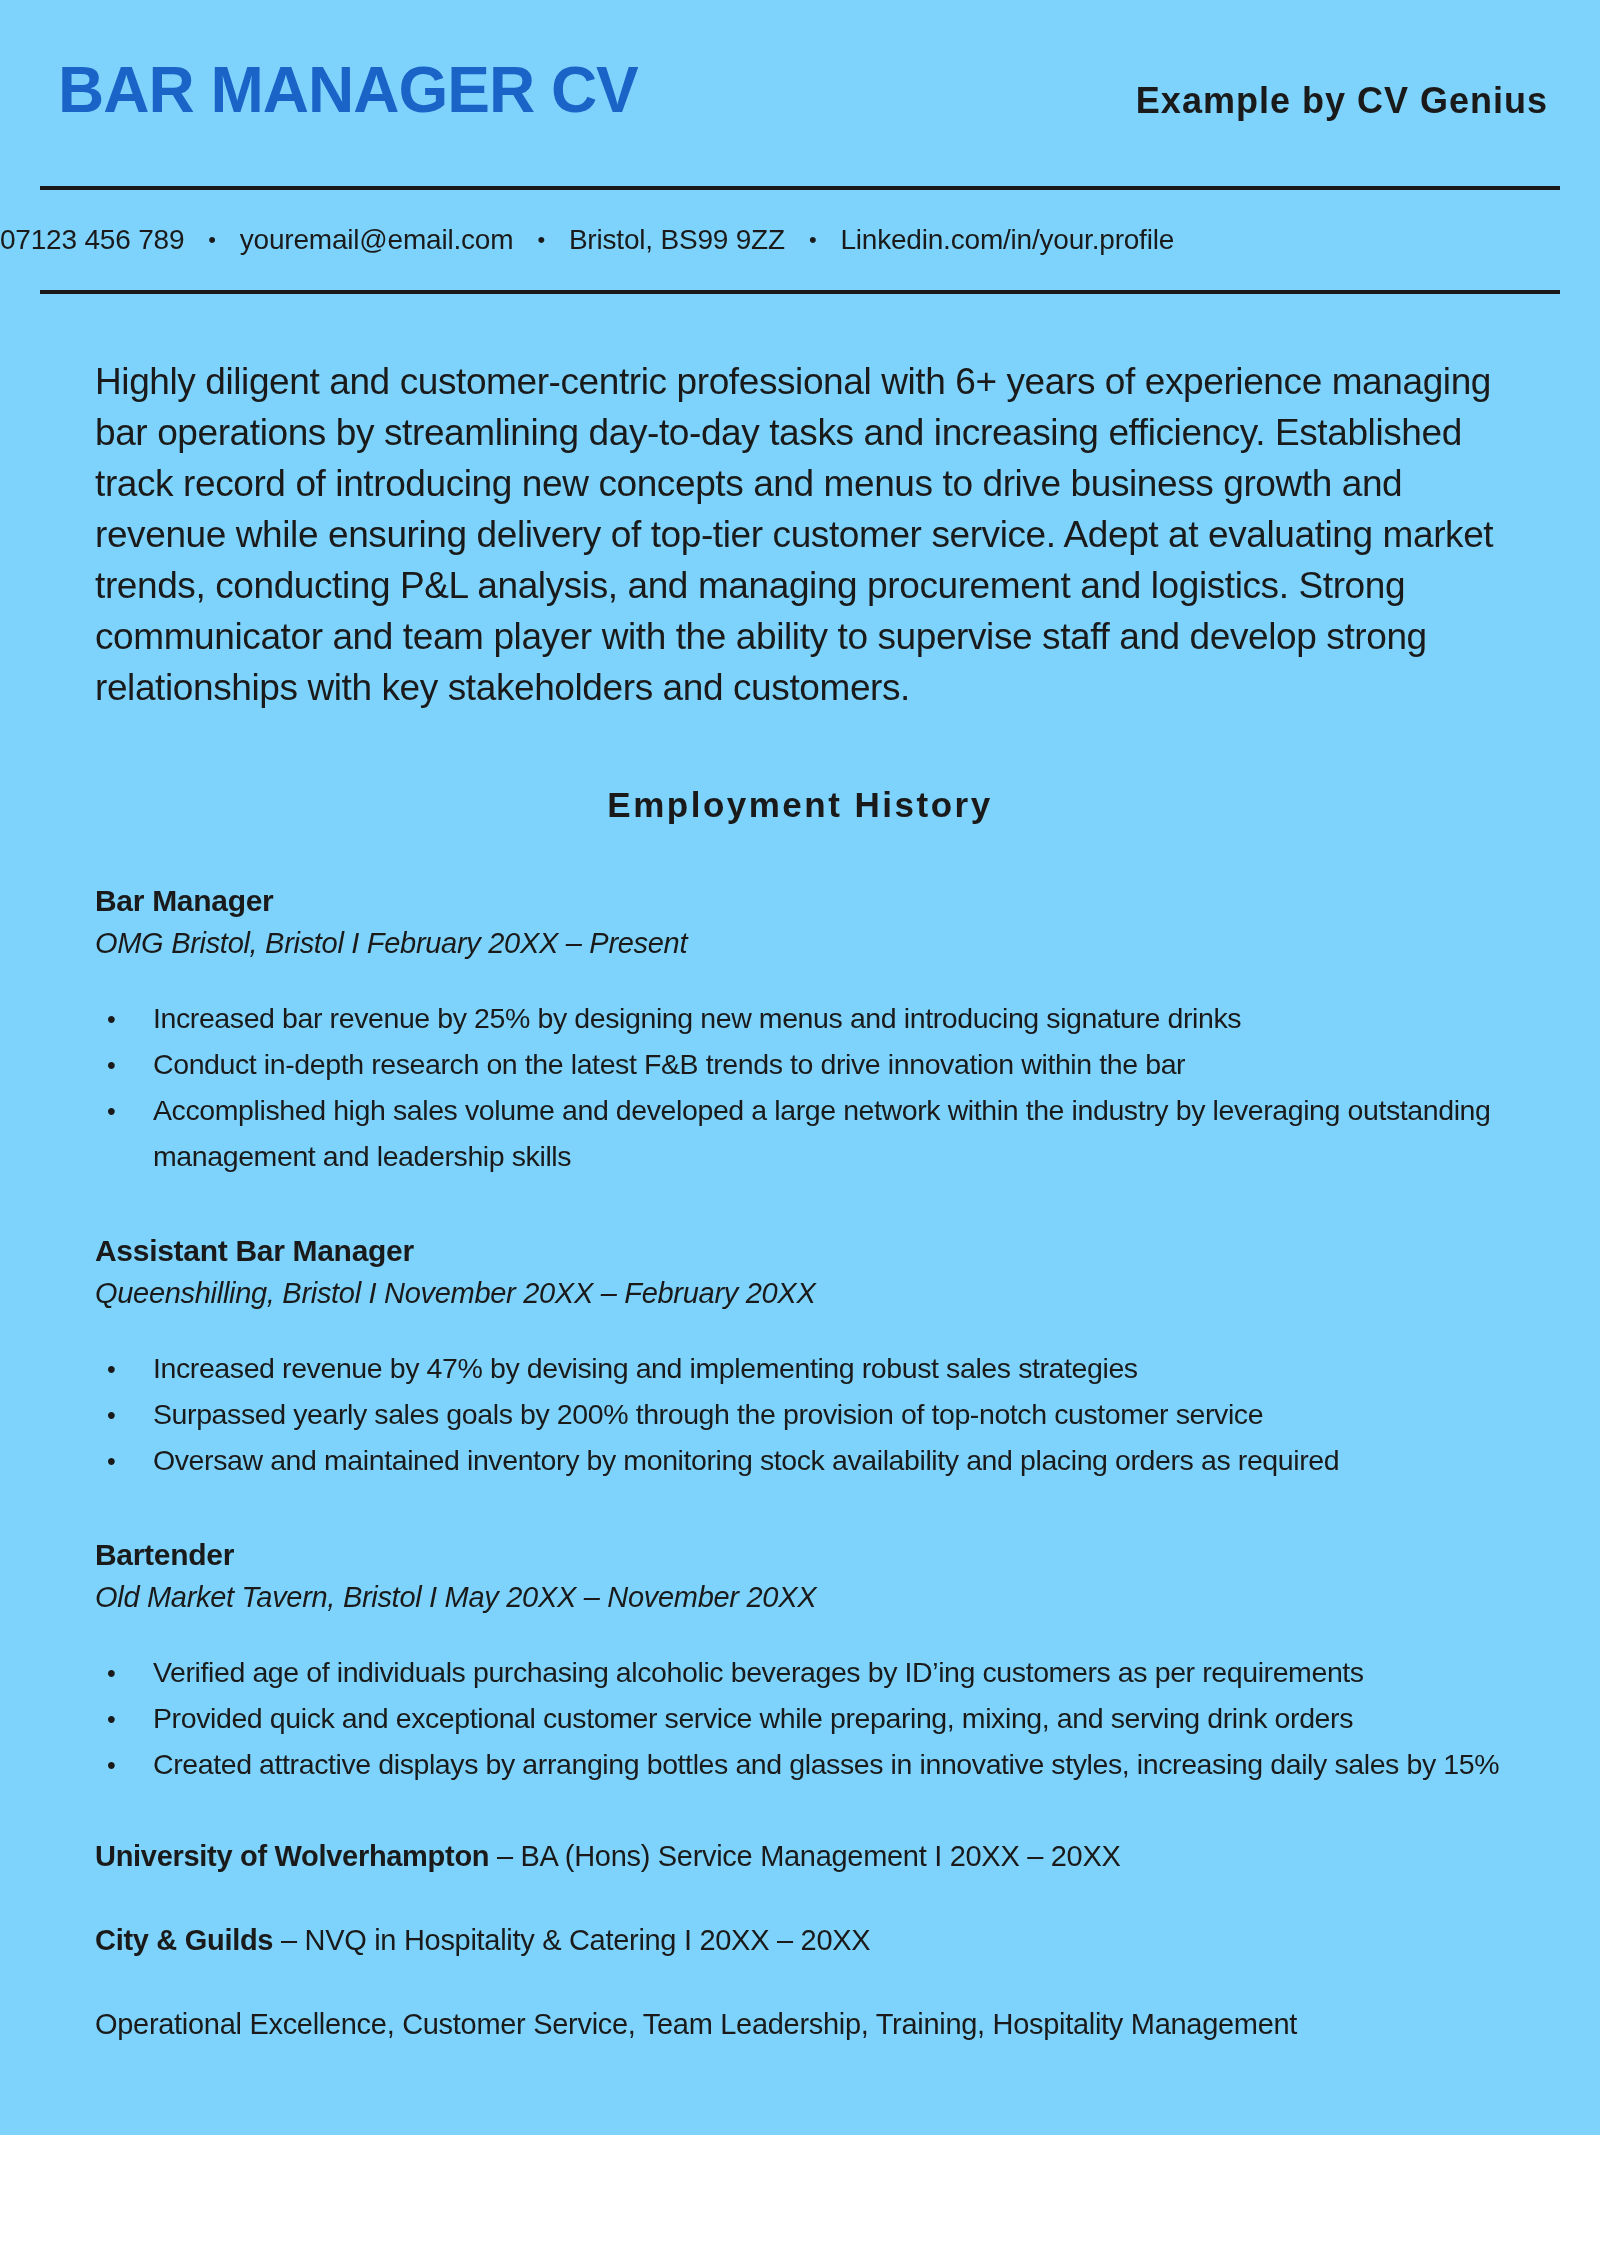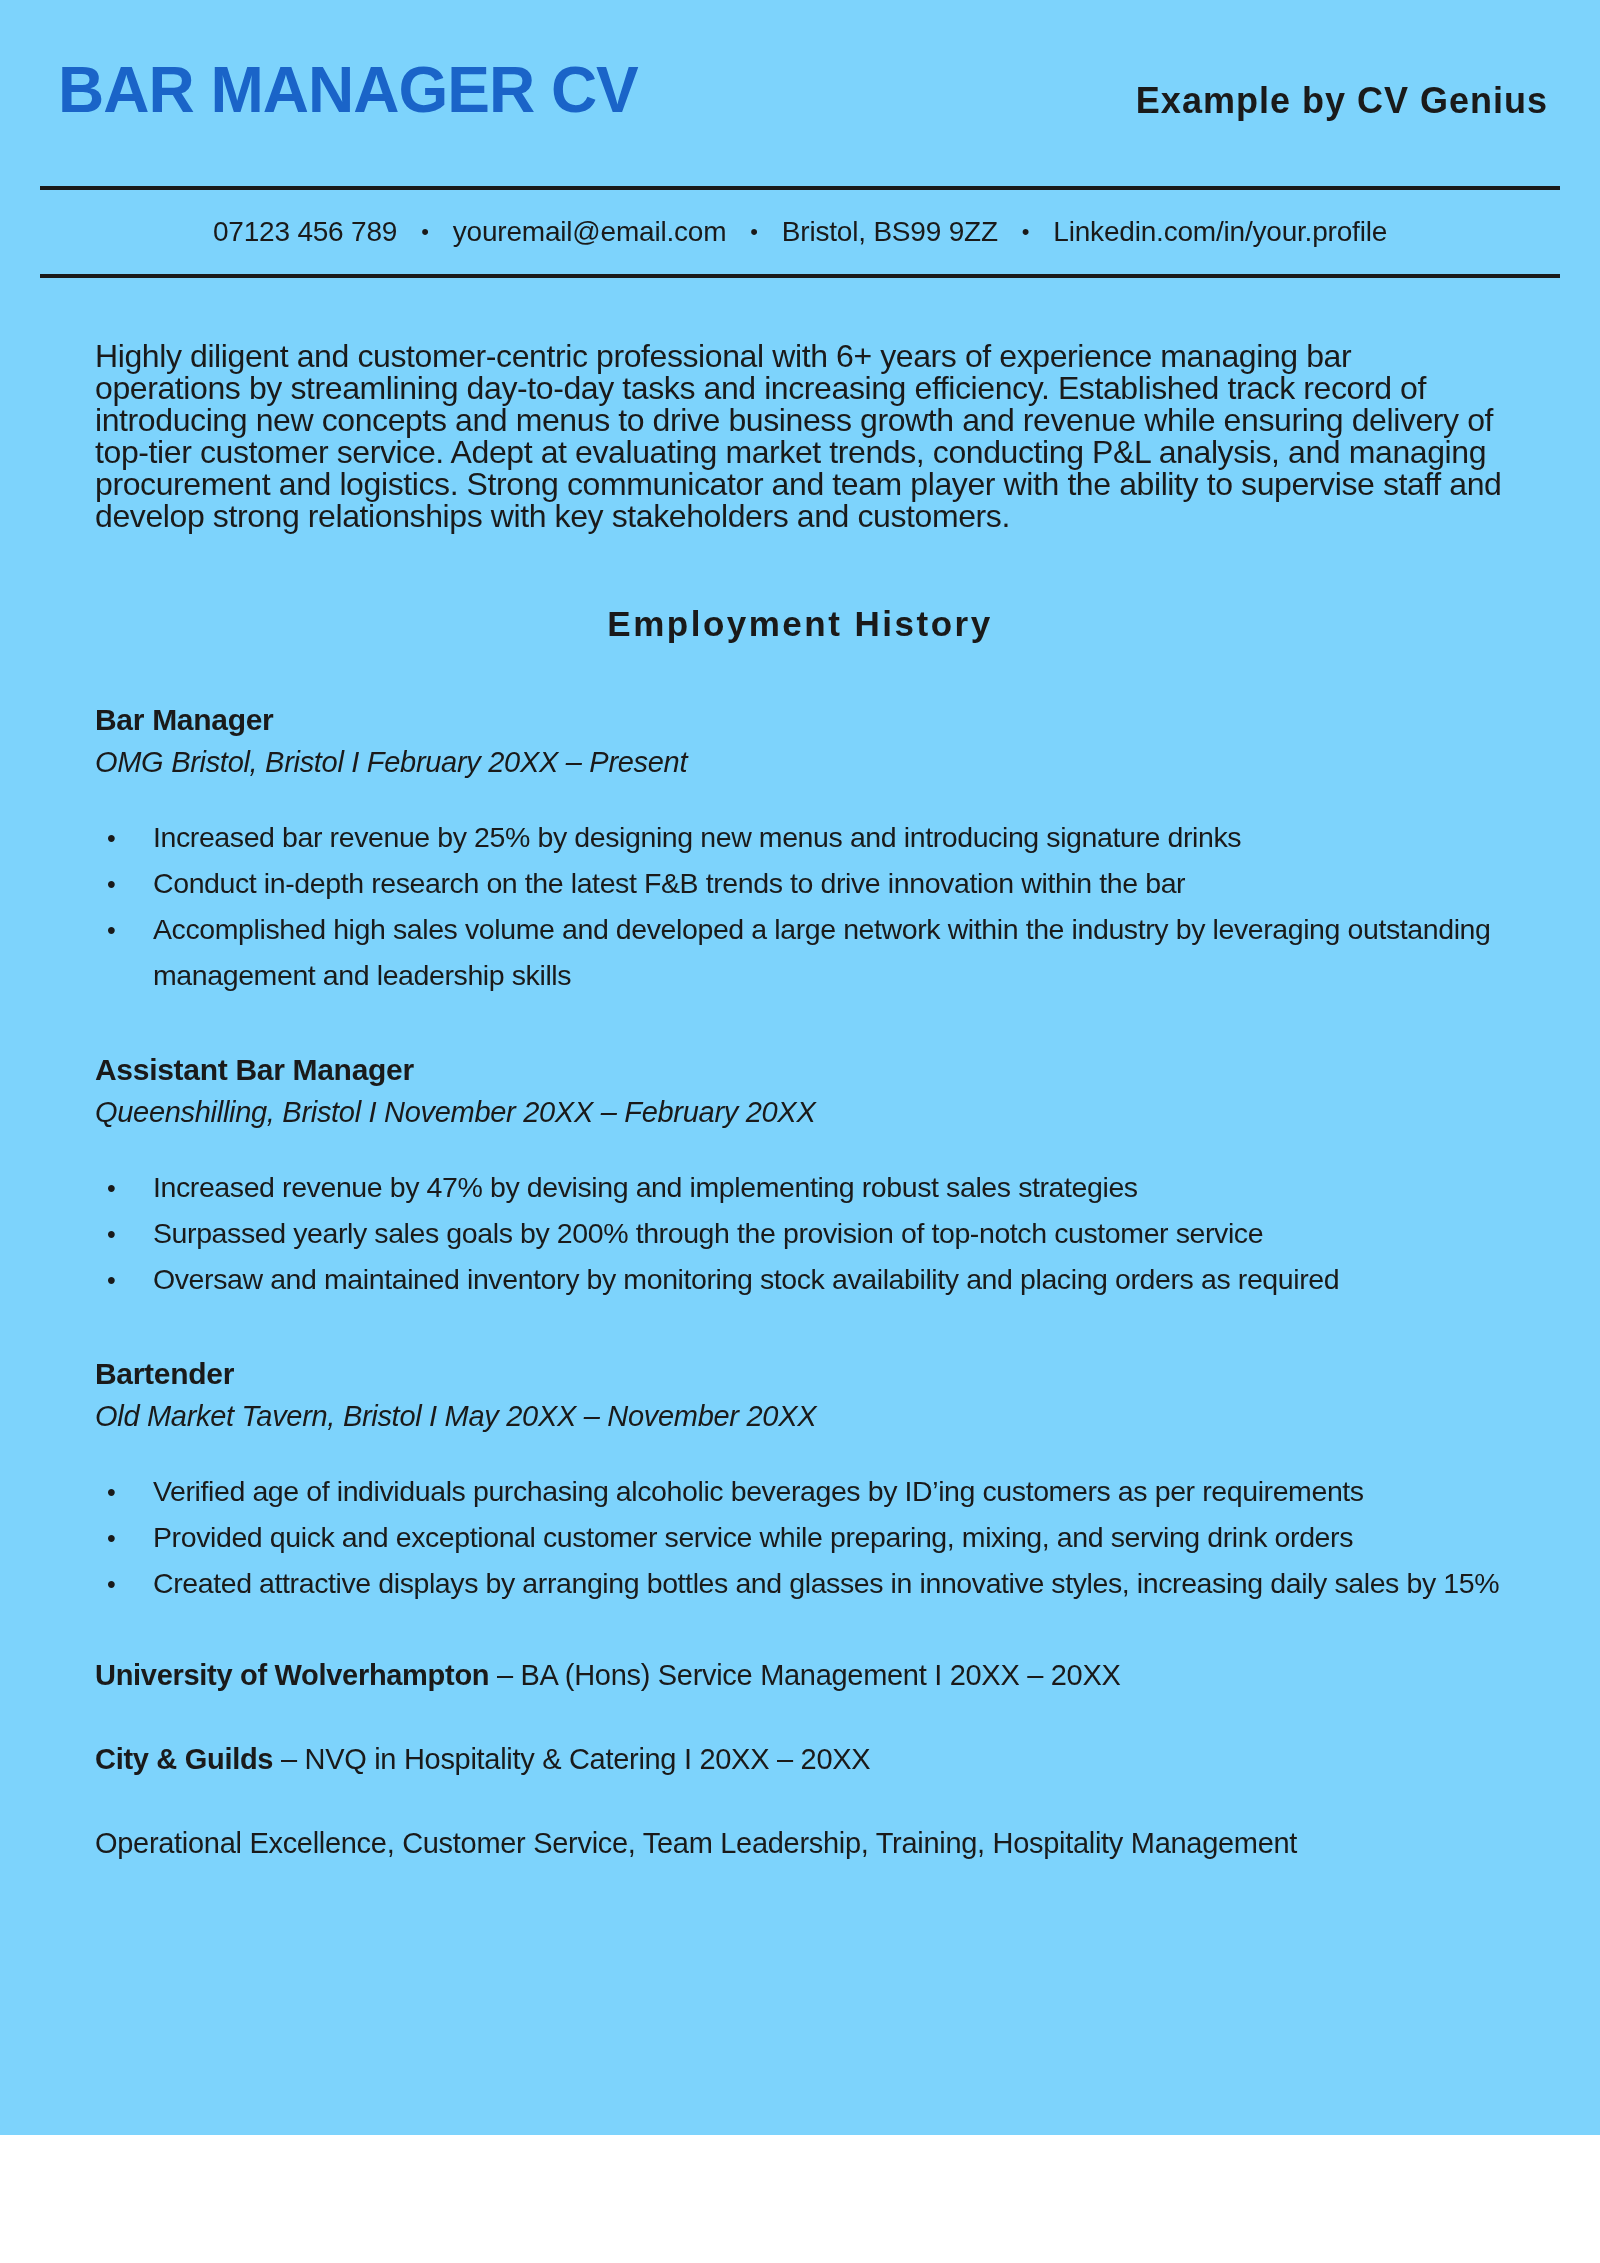--- a/index.html
+++ b/index.html
@@ -37,37 +37,37 @@
     letter-spacing: 1px;
     white-space: nowrap;
   }
   .rule {
     border: none;
     border-top: 4px solid #1a1a1a;
     margin: 0 40px;
   }
   .rule-top { margin-top: 62px; }
   .contact {
-    text-align: center;
+    text-align: left;
     font-size: 28px;
     line-height: 36px;
-    padding: 24px 0;
+    padding: 32px 0;
     letter-spacing: -0.2px;
     white-space: nowrap;
   }
   .contact .sep {
     display: inline-block;
     margin: 0 24px;
     font-size: 22px;
     vertical-align: 2px;
   }
   .summary {
     margin: 62px 95px 0;
-    font-size: 32px;
-    line-height: 32px;
+    font-size: 37px;
+    line-height: 51px;
     letter-spacing: -0.4px;
   }
   .section-heading {
     margin: 72px 0 0;
     text-align: center;
     font-size: 35px;
     line-height: 40px;
     font-weight: 700;
     letter-spacing: 2.5px;
   }

